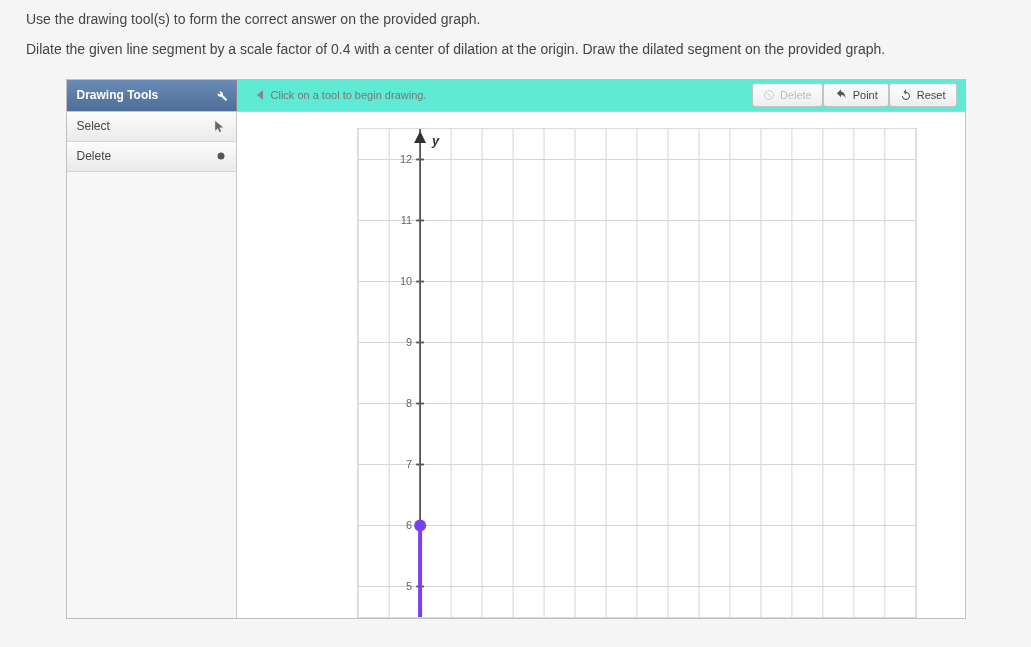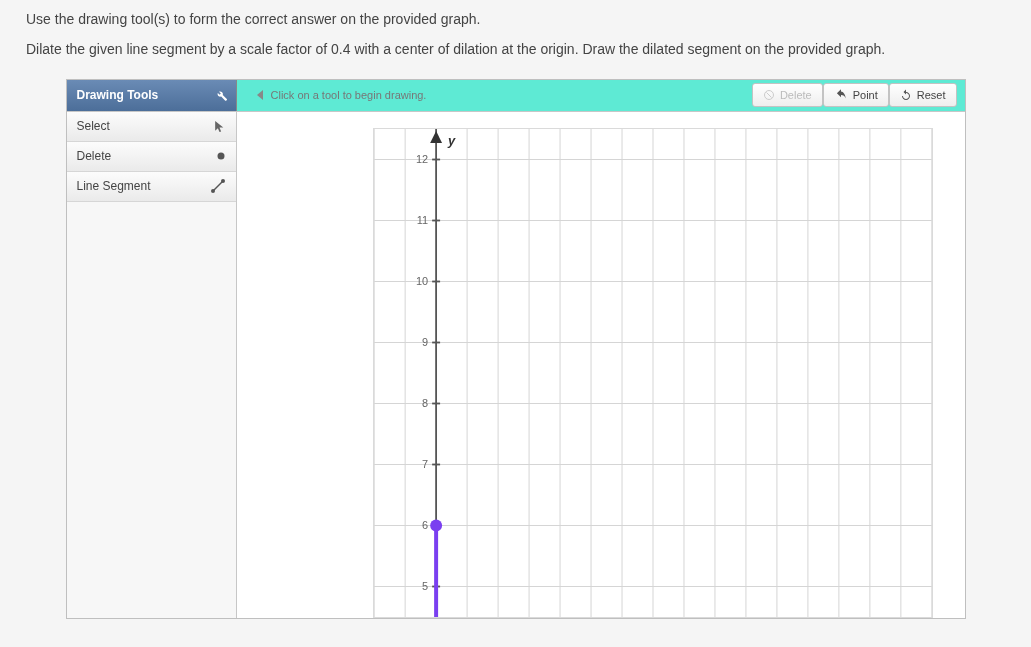--- a/index.html
+++ b/index.html
@@ -78,21 +78,20 @@
       display: flex;
       align-items: center;
       gap: 5px;
       cursor: pointer;
     }
     .tbtn.disabled { color: #bbb; cursor: default; }
     .body-row {
       flex: 1;
       display: flex;
       overflow: hidden;
-      gap: 16px;
     }
     .tool-list {
       width: 170px;
       border-right: 1px solid #c7c7c7;
       background: #f7f7f7;
     }
     .tool-item {
       height: 30px;
       display: flex;
       align-items: center;
@@ -191,30 +190,20 @@
           <svg class="icon-svg" width="13" height="13" viewBox="0 0 24 24">
               <path fill="#666" d="M4 2l0 18 5-5 3 7 3-1-3-7 7 0z"></path>
             </svg>
         </span>
       </div>
       <div class="tool-item">
         <span>Delete</span>
         <span>
           <svg class="icon-svg" width="10" height="10" viewBox="0 0 10 10">
               <circle cx="5" cy="5" r="3.5" fill="#555"></circle>
-            </svg>
-        </span>
-      </div>
-      <div class="tool-item">
-        <span>Line Segment</span>
-        <span>
-          <svg class="icon-svg" width="16" height="16" viewBox="0 0 16 16">
-              <circle cx="3" cy="13" r="2" fill="#555"></circle>
-              <circle cx="13" cy="3" r="2" fill="#555"></circle>
-              <line x1="3" y1="13" x2="13" y2="3" stroke="#555" stroke-width="1.5"></line>
             </svg>
         </span>
       </div>
     </div>
 
     <div class="canvas-area">
       <div class="graph">
         <svg id="graph-svg" viewBox="0 0 560 490">
             <line x1="0" y1="0" x2="0" y2="490" class="grid-line"></line>
             <line x1="31.11111111111111" y1="0" x2="31.11111111111111" y2="490" class="grid-line"></line>

